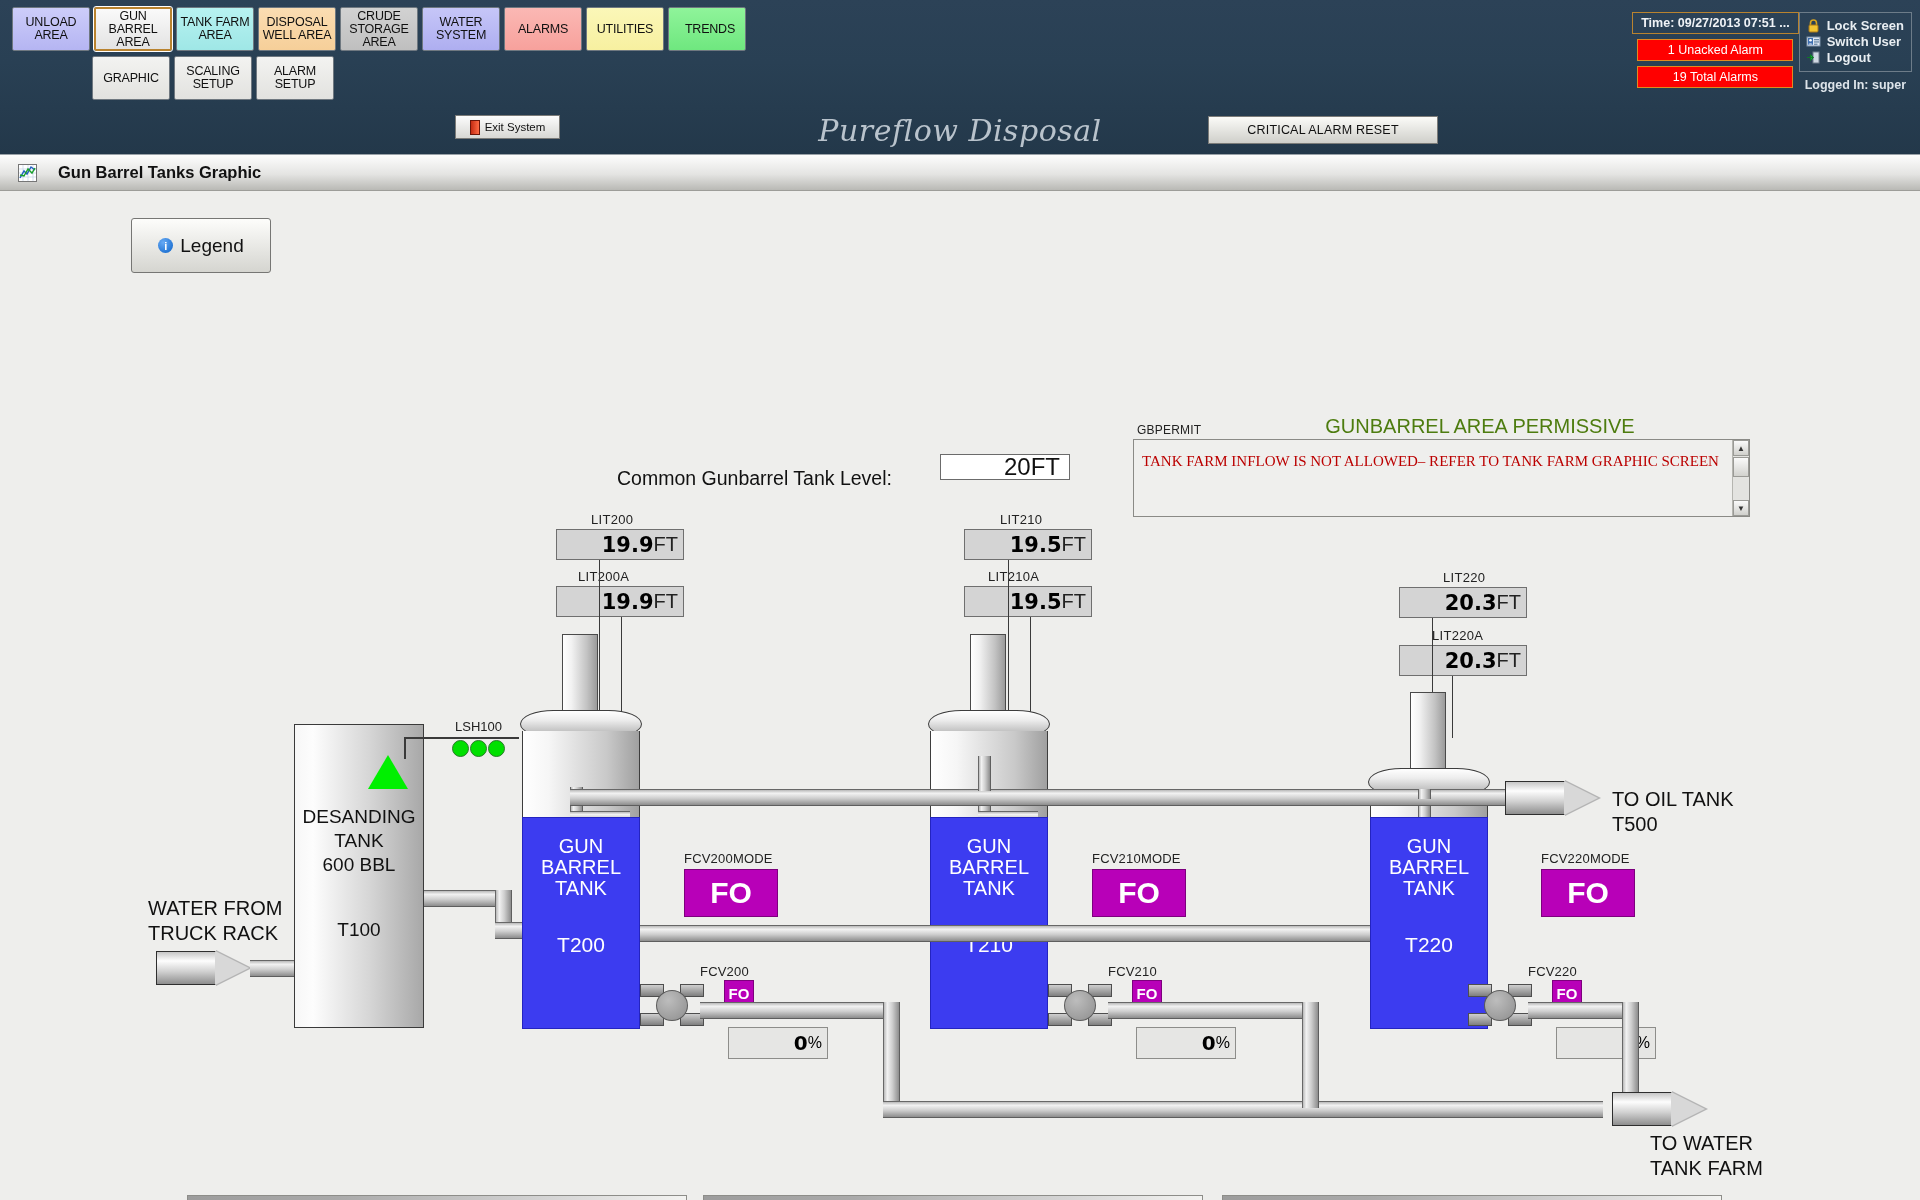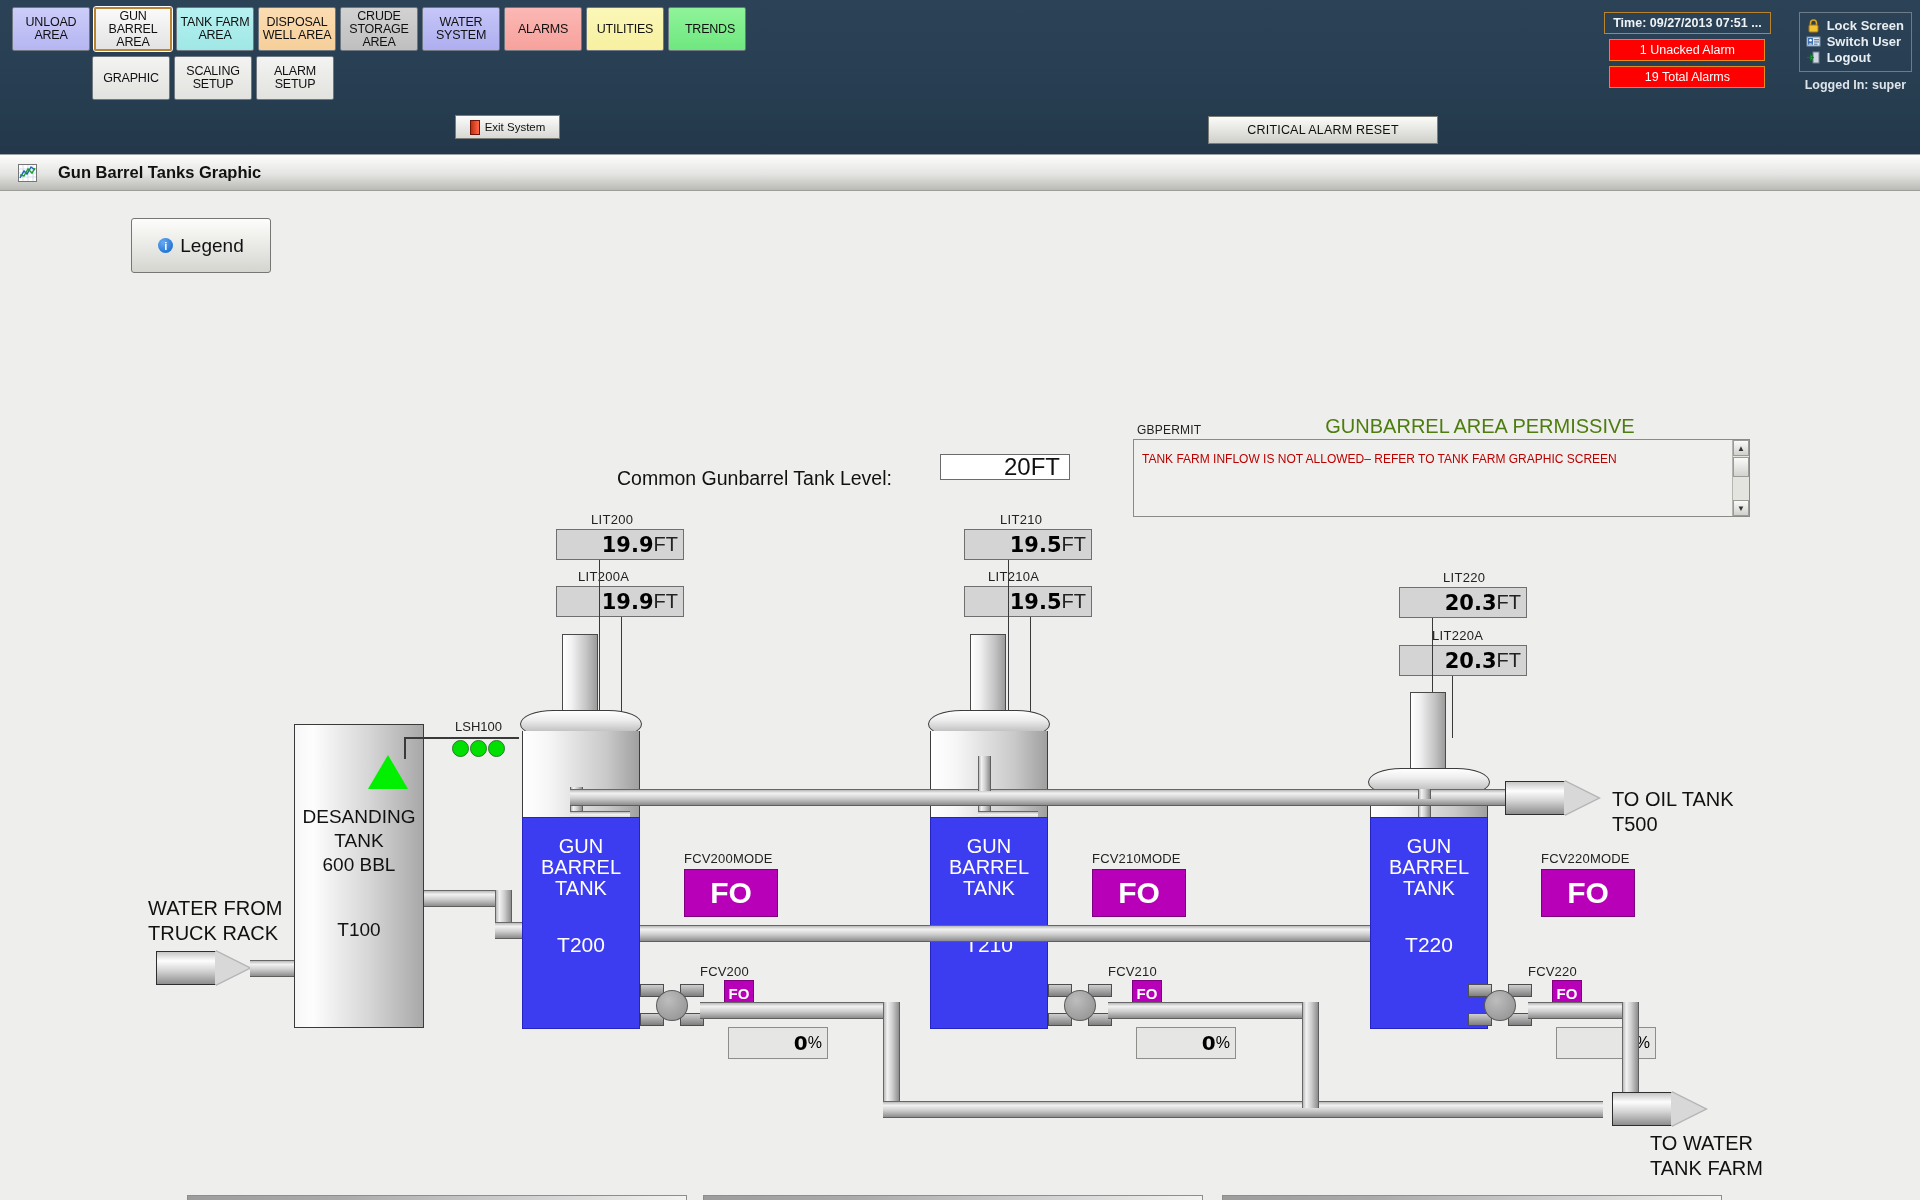--- a/index.html
+++ b/index.html
@@ -37,21 +37,21 @@
   .nv-tank    { background:linear-gradient(180deg,#b7f2f1,#9fe7e6); }
   .nv-disp    { background:linear-gradient(180deg,#fbddb2,#f6cf99); }
   .nv-crude   { background:linear-gradient(180deg,#d2d2d2,#bfbfbf); }
   .nv-water   { background:linear-gradient(180deg,#c6c6f8,#aeaef0); }
   .nv-alarms  { background:linear-gradient(180deg,#fbb8b4,#f7a19c); }
   .nv-util    { background:linear-gradient(180deg,#fbf7b8,#f7f0a0); }
   .nv-trends  { background:linear-gradient(180deg,#8ff49a,#6fe77f);padding-left:7px; }
   .nv-grey    { background:linear-gradient(180deg,#f3f3f1,#e2e2df); }
 
   
-  .status-wrap { position:absolute; right:8px; top:12px; display:flex; gap:28px; align-items:flex-start; }
+  .status-wrap { position:absolute; right:8px; top:12px; display:flex; gap:0; align-items:flex-start; }
   .status-left { display:flex; flex-direction:column; gap:5px; align-items:center; }
   .time-box {
     border:1px solid #b9832f; background:transparent;
     color:#f0f3f6; font-size:12.5px; font-weight:bold;
     padding:3px 8px; white-space:nowrap;
   }
   .alarm-box {
     background:#ff0000; border:1px solid #e08a20;
     color:#ffffff; font-weight:normal; font-size:12.5px;
     padding:3px 20px; text-align:center; width:156px;
@@ -122,21 +122,21 @@
   }
 
   
   .perm-tag { position:absolute; left:1137px; top:232px; font-size:12px; color:#222; letter-spacing:0.2px; }
   .perm-title { position:absolute; left:1180px; top:224px; width:600px; text-align:center; font-size:20px; color:#4d7c0f; }
   .perm-box {
     position:absolute; left:1133px; top:248px; width:617px; height:78px;
     background:#efefed; border:1px solid #8a8a86;
     display:flex;
   }
-  .perm-text { flex:1; padding:5px 8px; font-size:12px; line-height:28px; color:#bb0000; }
+  .perm-text { flex:1; padding:5px 8px; font-size:15px; line-height:33px; color:#bb0000;font-family:Liberation Serif, serif; }
   .perm-scroll { width:17px; background:#e3e3e0; border-left:1px solid #b5b5b0; display:flex; flex-direction:column; justify-content:space-between; cursor:pointer; }
   .sb-arrow { height:16px; background:linear-gradient(180deg,#fafafa,#d0d0cc); border:1px solid #9a9a96; display:flex; align-items:center; justify-content:center; font-size:8px; color:#333; }
   .sb-thumb { height:20px; margin-top:1px; background:linear-gradient(180deg,#fafafa,#d2d2ce); border:1px solid #9a9a96; }
 
   
   .lit-tag { position:absolute; font-size:13px; color:#222; letter-spacing:0.3px; }
   .lit-box {
     position:absolute; width:128px; height:31px;
     background:#d4d4d4; border:1px solid #6f6f6f;
     display:flex; align-items:center; justify-content:flex-end;
@@ -388,20 +388,21 @@
       </div>
       <div class="loggedin">Logged In: super</div>
     </div>
   </div>
 
   <div class="hdr-strip">
     <div class="exitbtn">
       <span class="exit-ico"></span>
       <span>Exit System</span>
     </div>
+    <div class="brand">Pureflow Disposal</div>
     <div class="critbtn">CRITICAL ALARM RESET</div>
   </div>
 </div>
 
 <div class="wintitle">
   <span class="chart-ico">
     <svg width="17" height="16" viewBox="0 0 17 16" style="display:block">
       <rect width="17" height="16" fill="#fff"></rect>
       <path d="M4 0v16M9 0v16M14 0v16M0 4h17M0 8h17M0 12h17" stroke="#c3d3e6" stroke-width="0.7"></path>
       <polyline points="1,13 5,6 8,9 12,2 16,5" fill="none" stroke="#1f5fbf" stroke-width="1.4"></polyline>

